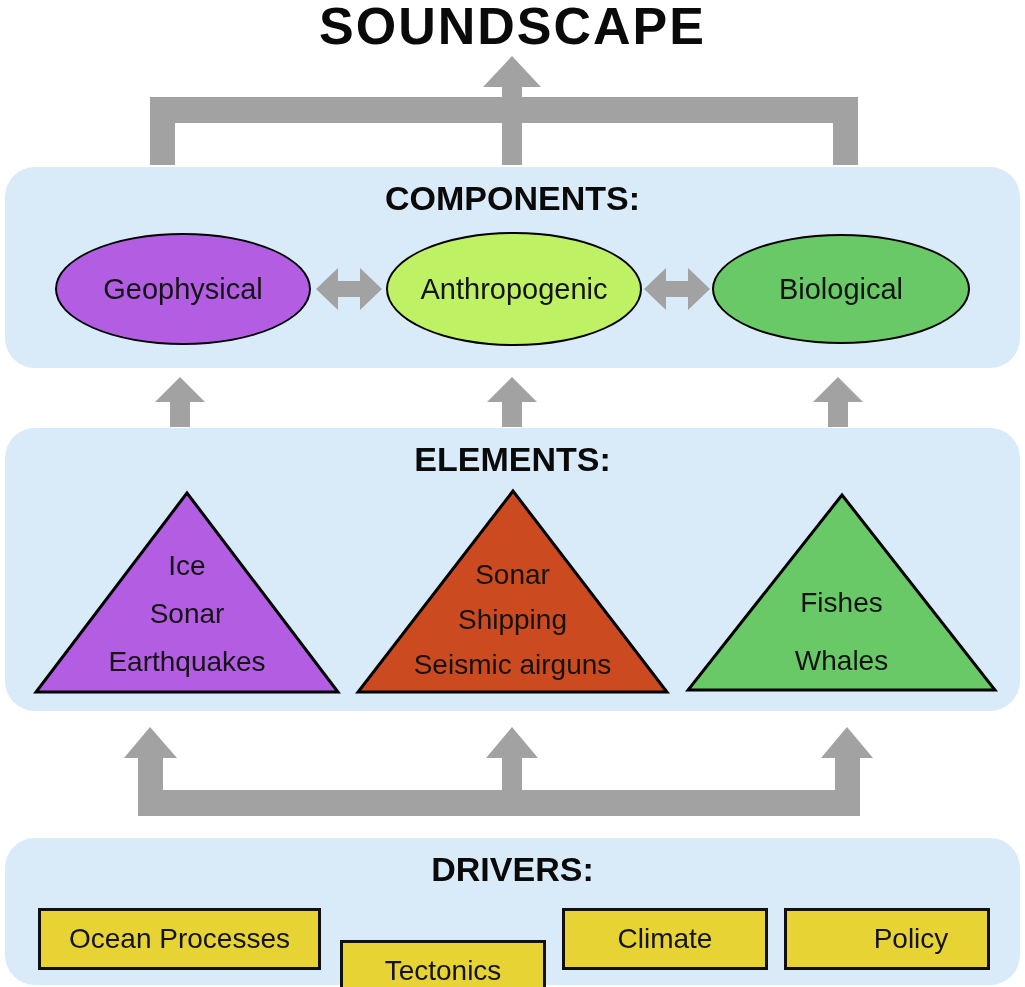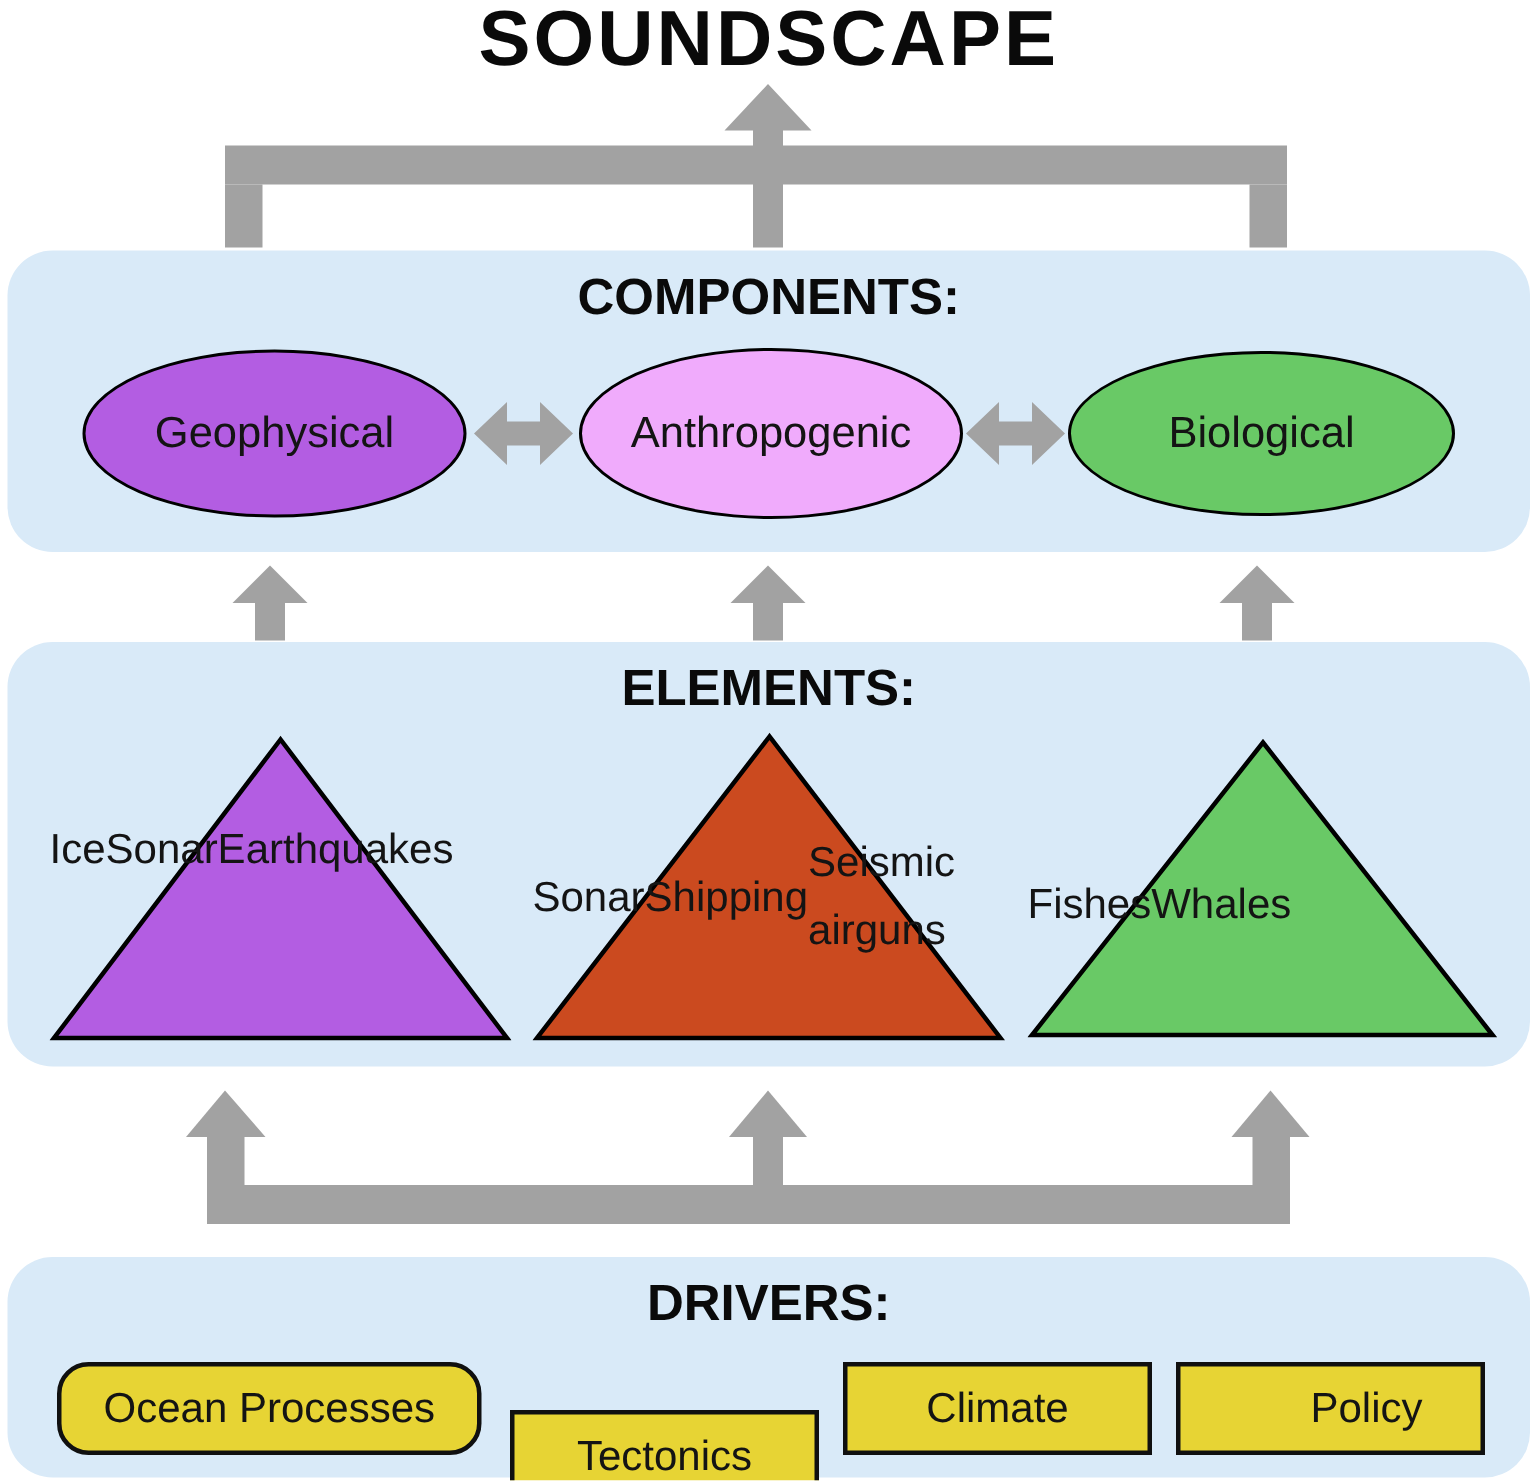--- a/index.html
+++ b/index.html
@@ -46,33 +46,33 @@
   .ell-bio{left:707px;top:67px;width:258px;height:110px;}
   .triangle{
     position:absolute;z-index:3;
   }
   .tri-geo{left:28px;top:62px;width:308px;height:205px;}
   .tri-anthro{left:350px;top:60px;width:315px;height:207px;}
   .tri-bio{left:680px;top:64px;width:313px;height:201px;}
   .triangle svg{position:absolute;left:0;top:0;}
   .tri-text{
     position:absolute;left:0;width:100%;
-    display:flex;flex-direction:row;align-items:center;
+    display:flex;flex-direction:column;align-items:center;
     font-size:28px;color:#141414;z-index:4;
   }
   .tri-geo .tri-text{top:52px;line-height:48px;}
   .tri-anthro .tri-text{top:64px;line-height:45px;}
   .tri-bio .tri-text{top:82px;line-height:58px;}
   .driver-box{
     position:absolute;top:70px;height:62px;z-index:3;
     border:3px solid #101010;box-sizing:border-box;
     display:flex;align-items:center;justify-content:center;
     font-size:28px;color:#141414;
   }
-  .drv-0{left:33px;width:283px;border-radius:21px;}
+  .drv-0{left:33px;width:283px;}
   .drv-1{left:335px;width:206px;}
   .drv-2{left:557px;width:206px;}
   .drv-3{left:779px;width:206px;padding-left:48px;}
 </style>
 </head>
 <body>
 
 <div class="canvas">
 
   <div class="title">SOUNDSCAPE</div>
@@ -104,21 +104,21 @@
       <polygon points="316,289 338,268 338,281 360,281 360,268 382,289 360,310 360,297 338,297 338,310"></polygon>
       <polygon points="644,289 666,268 666,281 688,281 688,268 710,289 688,310 688,297 666,297 666,310"></polygon>
     </g>
   </svg>
 
   <div class="panel panel-components" style="background-color: rgb(217, 234, 248);">
     <div class="heading">COMPONENTS:</div>
     <div class="ellipse ell-geo" style="background-color: rgb(179, 93, 226); text-align: center;">
       <span>Geophysical</span>
     </div>
-    <div class="ellipse ell-anthro" style="background-color: #f0abfc; text-align: center;">
+    <div class="ellipse ell-anthro" style="background-color: #bef264; text-align: center;">
       <span>Anthropogenic</span>
     </div>
     <div class="ellipse ell-bio" style="background-color: rgb(105, 201, 102);">
       <span>Biological</span>
     </div>
   </div>
 
   <div class="panel panel-elements" style="background-color: rgb(217, 234, 248);">
     <div class="heading">ELEMENTS:</div>
 

